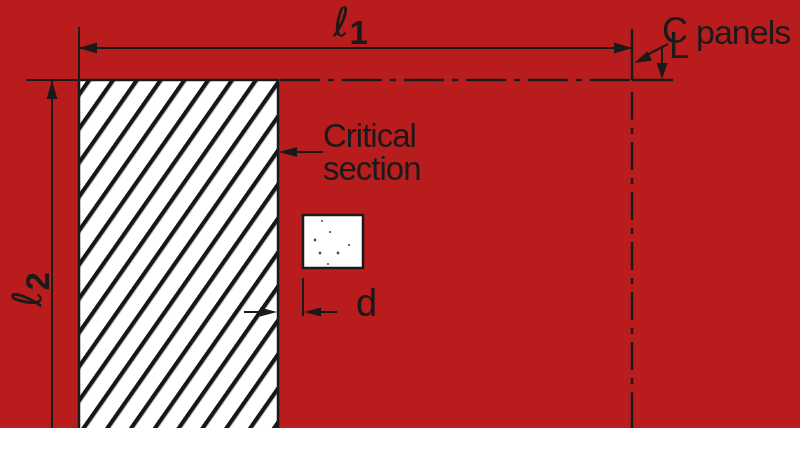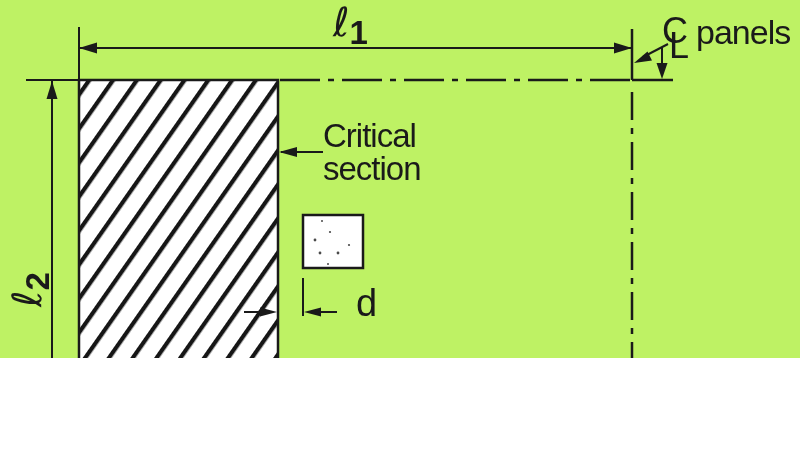--- a/index.html
+++ b/index.html
@@ -4,22 +4,22 @@
 <style>
   html, body {
     margin: 0;
     padding: 0;
     background: #ffffff;
     font-family: "Liberation Sans", sans-serif;
   }
   .stage {
     position: relative;
     width: 800px;
-    height: 358px;
-    background: #bef264;
+    height: 428px;
+    background: #b91c1c;
     overflow: hidden;
   }
   svg { display: block; }
   text {
     fill: #1a1a1a;
     font-family: "Liberation Sans", sans-serif;
   }
   .script-ell {
     font-family: "DejaVu Sans", sans-serif;
     font-style: italic;

